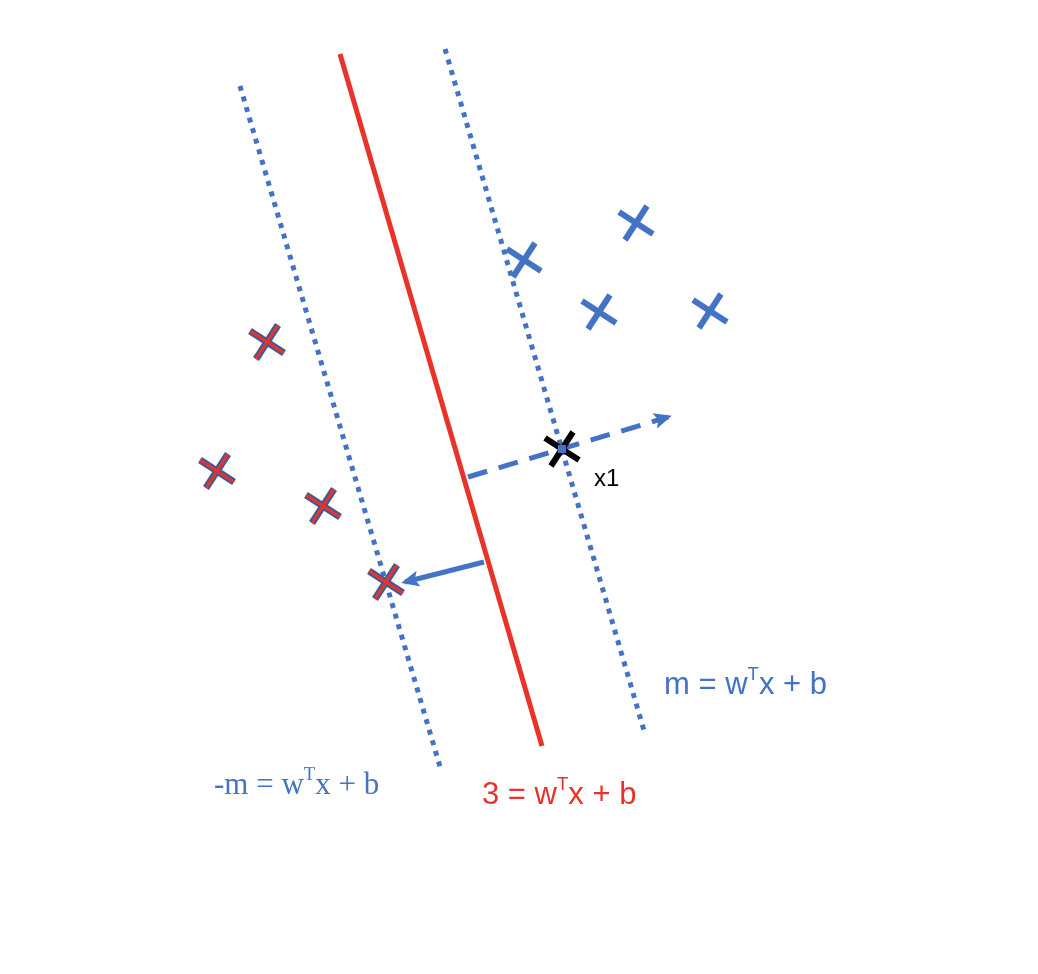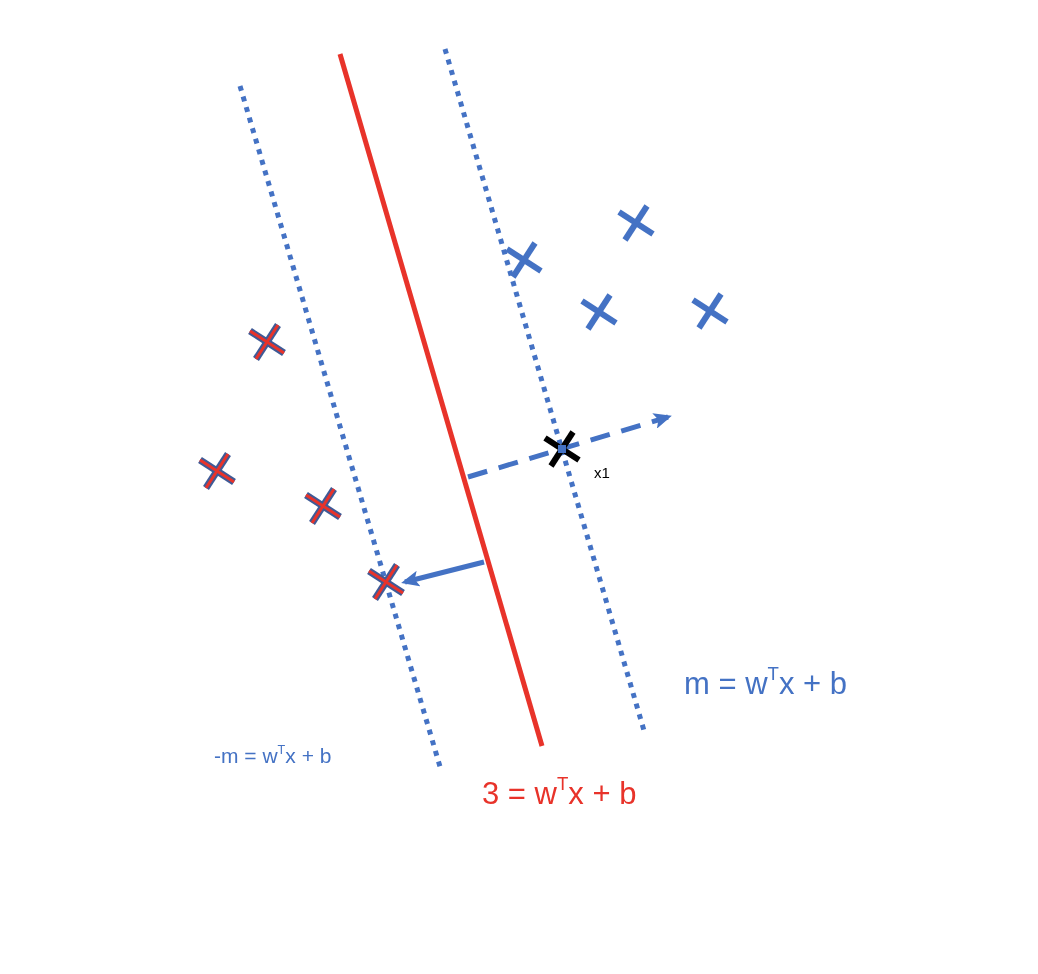--- a/index.html
+++ b/index.html
@@ -75,25 +75,25 @@
         <line x1="699" y1="328" x2="721" y2="294" stroke="#4472C4" stroke-width="6"></line>
       </g>
     </g>
   <g id="highlight">
       <line x1="545" y1="438" x2="579" y2="460" stroke="#000000" stroke-width="6"></line>
       <line x1="551" y1="466" x2="573" y2="432" stroke="#000000" stroke-width="6"></line>
       <rect x="558" y="445" width="8" height="8" fill="#4472C4"></rect>
     </g>
 </svg>
 
-<div class="lbl blue" style="left:684px; top:666px; font-size:31px;">
+<div class="lbl blue" style="left:664px; top:666px; font-size:31px;">
   <span>m = w</span><sup>T</sup><span>x + b</span>
 </div>
 
-<div class="lbl blue" style="left:214px; top:744px; font-size:21px;">
+<div class="lbl blue" style="left:214px; top:766px; font-size:31px;font-family:Liberation Serif, serif;">
   <span>-m = w</span><sup>T</sup><span>x + b</span>
 </div>
 
 <div class="lbl red" style="left:482px; top:776px; font-size:31px;">
   <span>3 = w</span><sup>T</sup><span>x + b</span>
 </div>
 
-<div class="lbl black" style="left:594px; top:464px; font-size:15px;">x1</div>
+<div class="lbl black" style="left:594px; top:464px; font-size:24px;">x1</div>
 
 </body></html>

